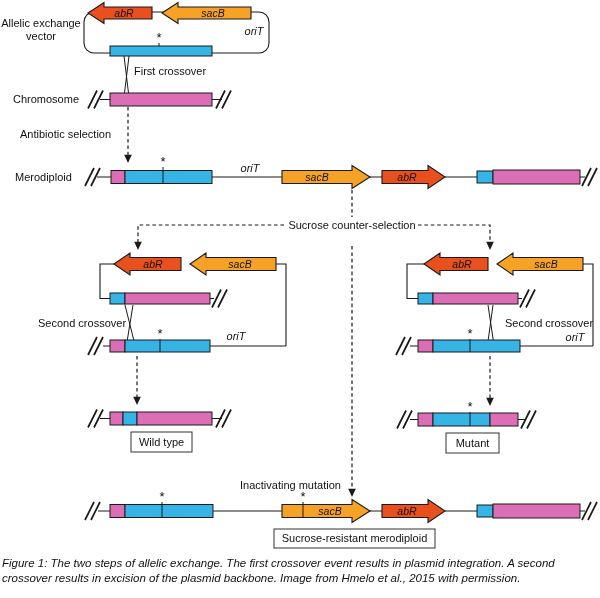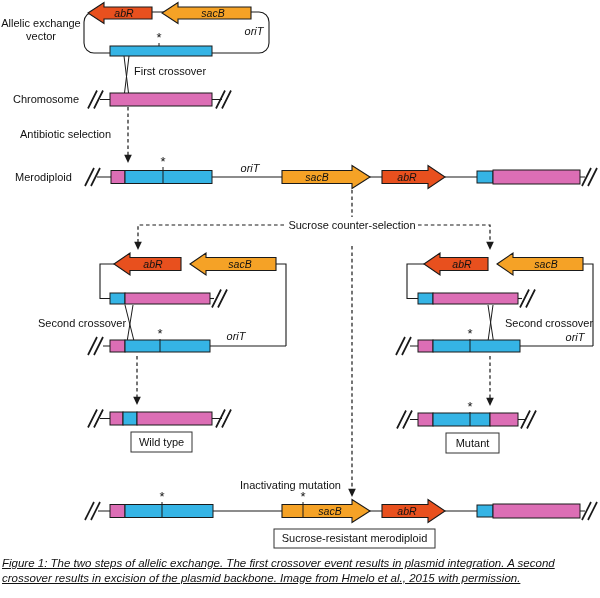--- a/index.html
+++ b/index.html
@@ -17,21 +17,21 @@
   .arrow{stroke:var(--c-ink);stroke-width:1.1;}
   .f-red{fill:var(--c-red);} .f-orange{fill:var(--c-orange);}
   .f-blue{fill:var(--c-blue);} .f-pink{fill:var(--c-pink);}
   .lbl{font:11px "Liberation Sans",sans-serif;fill:#111;}
   .gene{font:italic 10.5px "Liberation Sans",sans-serif;fill:#111;}
   .orit{font:italic 11px "Liberation Sans",sans-serif;fill:#111;}
   .star{font:13px "Liberation Sans",sans-serif;fill:#111;}
   .mid{text-anchor:middle;}
   .boxr{fill:#fff;stroke:#333;stroke-width:1;}
   .caption{font:italic 11.5px "Liberation Sans",sans-serif;color:#111;line-height:1.3;
-           padding:4px 6px 0 2px;width:592px;text-decoration:underline;}
+           padding:4px 6px 0 2px;width:592px;}
 </style>
 </head>
 <body>
 
 <svg width="600" height="552" viewBox="0 0 600 552">
 
   <g>
     <rect class="ln" x="84" y="12" width="185" height="41" rx="10"></rect>
     <path class="arrow f-red" d="M88,13 L104,2.5 L104,7 L152,7 L152,19 L104,19 L104,23.5 Z"></path>
     <path class="arrow f-orange" d="M162,13 L178,2.5 L178,7 L251,7 L251,19 L178,19 L178,23.5 Z"></path>

